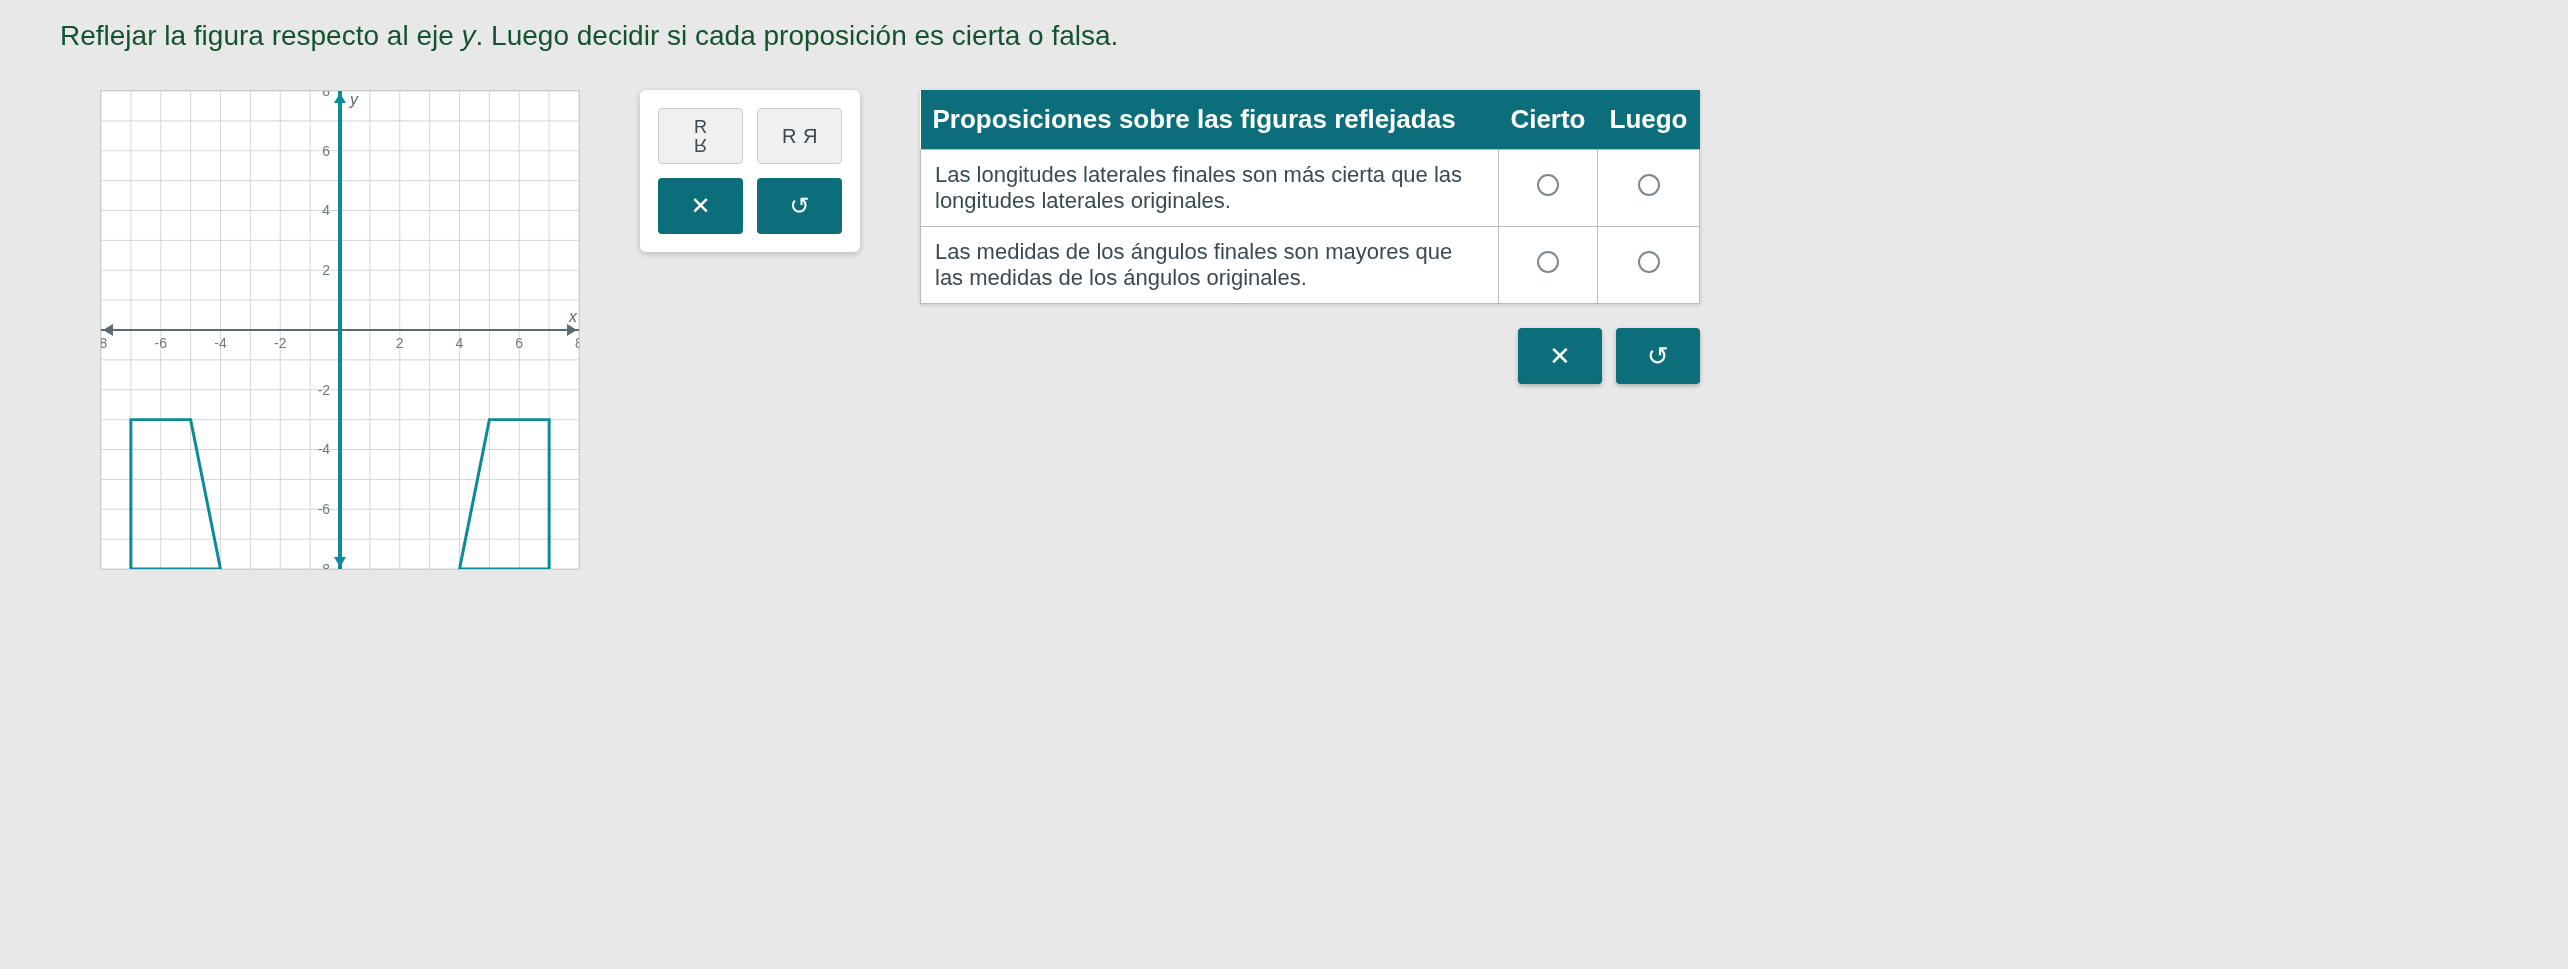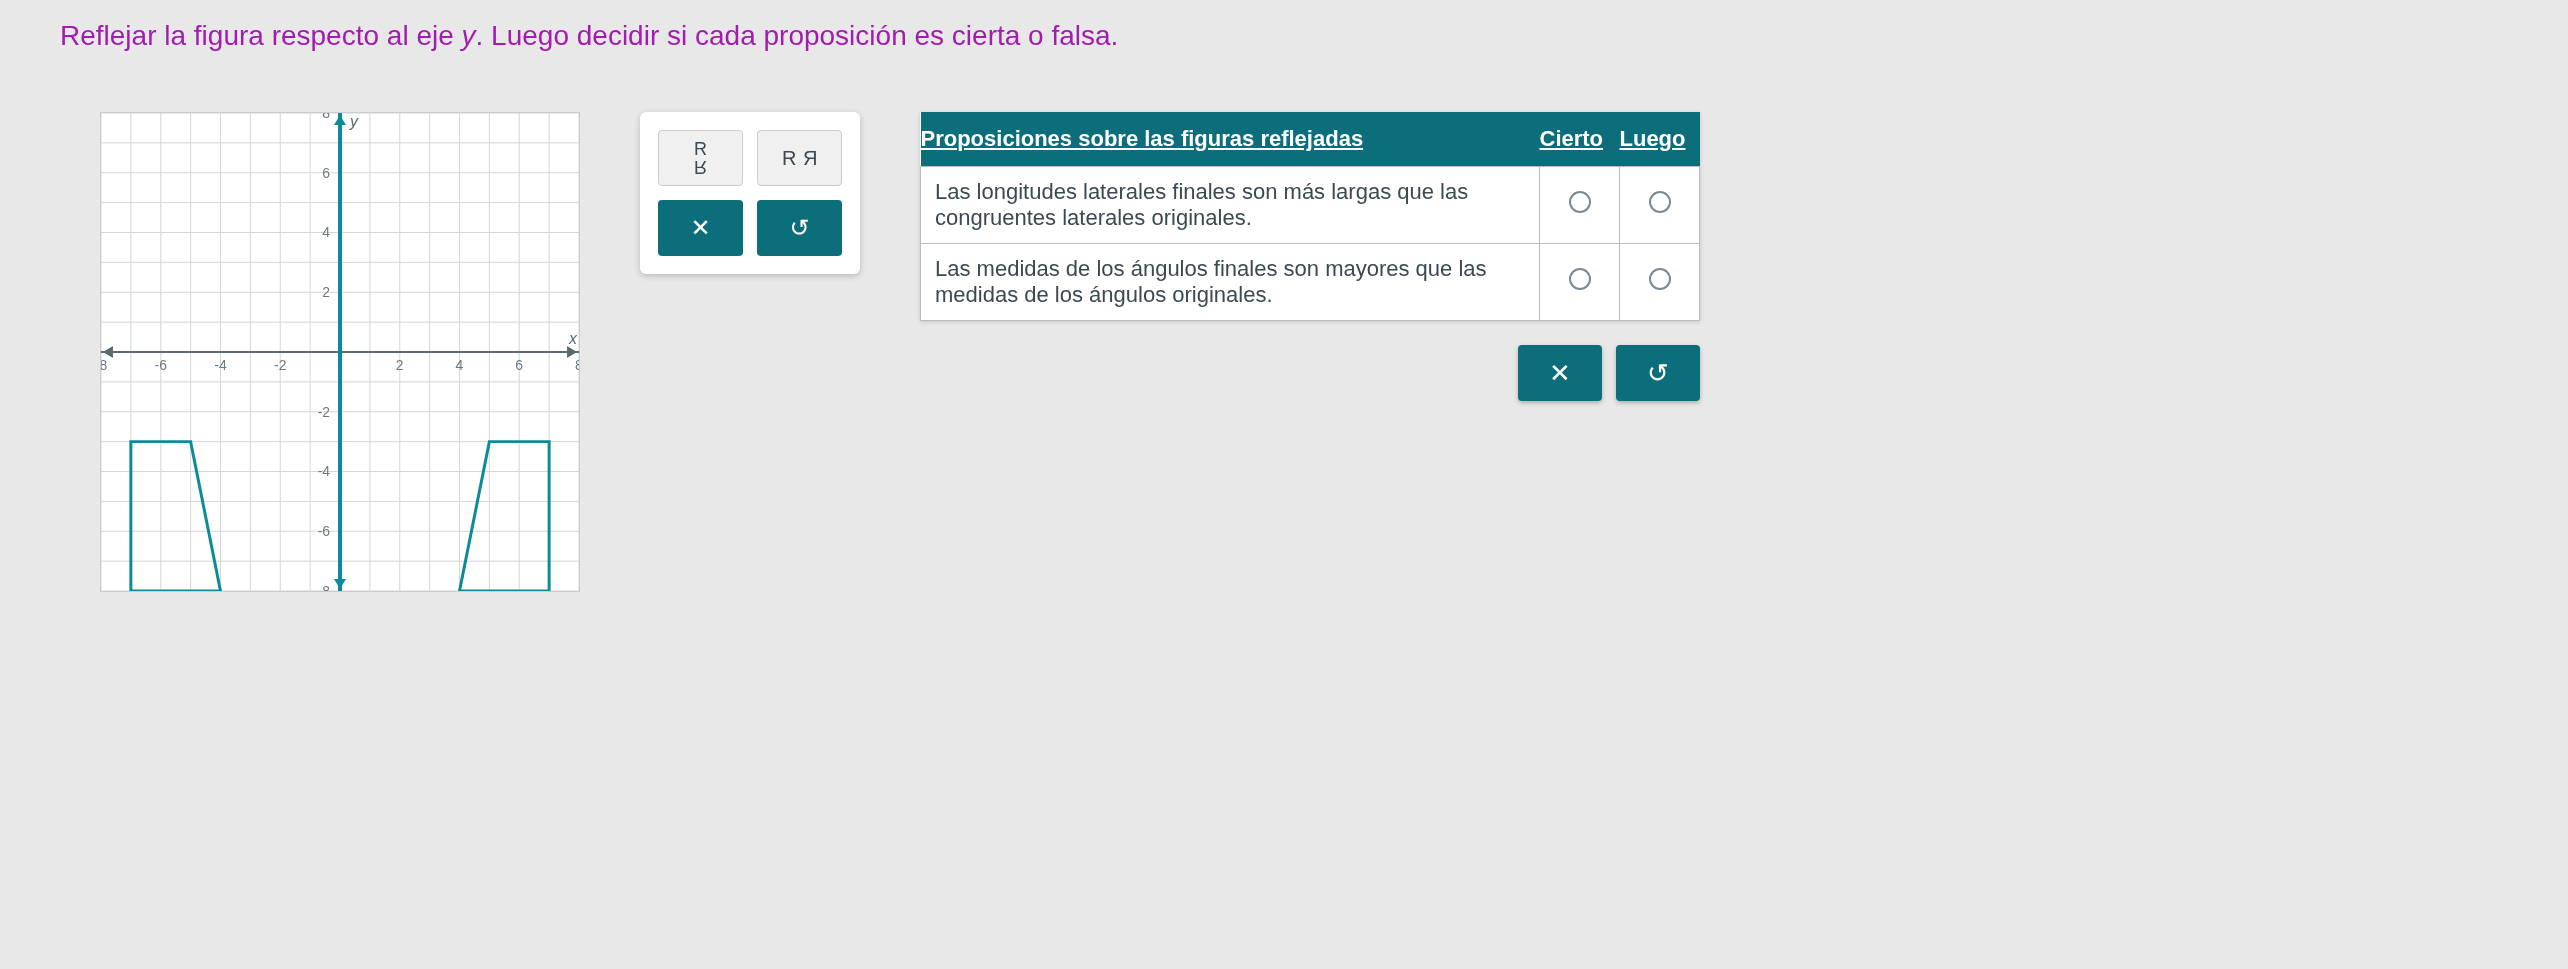--- a/index.html
+++ b/index.html
@@ -6,22 +6,22 @@
   body {
     font-family: Arial, Helvetica, sans-serif;
     background: #e8e8e8;
     color: #3a4a52;
     padding: 20px 40px;
     width: 2568px;
     height: 969px;
   }
   .instruction {
     font-size: 28px;
-    color: #a21caf;
-    margin-bottom: 60px;
+    color: #14532d;
+    margin-bottom: 38px;
     padding-left: 20px;
   }
   .instruction .italic { font-style: italic; }
   .content-row {
     display: flex;
     align-items: flex-start;
     gap: 60px;
     padding-left: 60px;
   }
 
@@ -83,24 +83,23 @@
   .prop-table {
     width: 100%;
     border-collapse: collapse;
     background: #fff;
     box-shadow: 0 1px 4px rgba(0,0,0,.15);
   }
   .prop-table th {
     background: #0b6e7a;
     color: #fff;
     font-weight: bold;
-    font-size: 22px;
-    padding: 14px 0;
+    font-size: 26px;
+    padding: 14px 12px;
     text-align: left;
-    text-decoration: underline;
   }
   .prop-table th.center { width: 80px; }
   .prop-table td {
     border: 1px solid #bbb;
     padding: 12px 14px;
     font-size: 22px;
     color: #3a4a52;
     vertical-align: middle;
   }
   .prop-table td.center { text-align: center; }
@@ -237,21 +236,21 @@
     <table class="prop-table">
       <thead>
         <tr>
           <th>Proposiciones sobre las figuras reflejadas</th>
           <th class="center">Cierto</th>
           <th class="center">Luego</th>
         </tr>
       </thead>
       <tbody id="prop-body">
           <tr>
-            <td>Las longitudes laterales finales son más largas que las congruentes laterales originales.</td>
+            <td>Las longitudes laterales finales son más cierta que las longitudes laterales originales.</td>
             <td class="center"><span class="radio-circ"></span></td>
             <td class="center"><span class="radio-circ"></span></td>
           </tr>
           <tr>
             <td>Las medidas de los ángulos finales son mayores que las medidas de los ángulos originales.</td>
             <td class="center"><span class="radio-circ"></span></td>
             <td class="center"><span class="radio-circ"></span></td>
           </tr>
         </tbody>
     </table>

